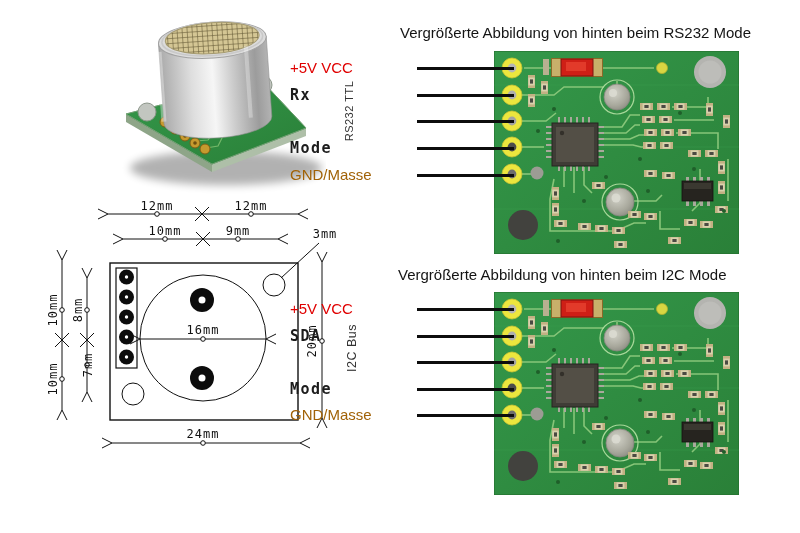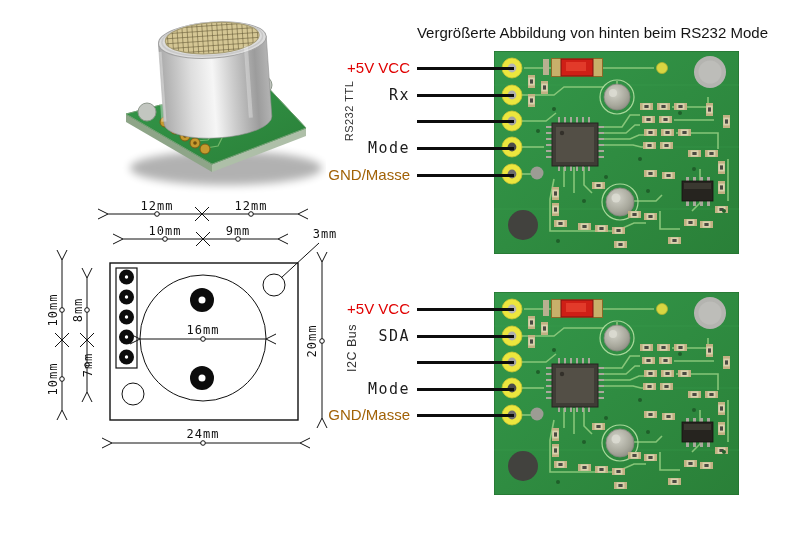--- a/index.html
+++ b/index.html
@@ -1,23 +1,23 @@
 <!DOCTYPE html>
 <html><head>
 <meta charset="utf-8">
 <style>
   html,body{margin:0;padding:0;background:#fff;}
   .canvas{position:relative;width:800px;height:533px;background:#ffffff;overflow:hidden;
           font-family:"Liberation Sans",sans-serif;color:#111;}
   .abs{position:absolute;}
-  .title{position:absolute;font-size:15px;color:#141414;text-align:right;white-space:nowrap;}
-  .pin-label{position:absolute;height:18px;line-height:18px;text-align:right;white-space:nowrap;}
+  .title{position:absolute;font-size:15px;color:#141414;text-align:left;white-space:nowrap;}
+  .pin-label{position:absolute;height:18px;line-height:18px;white-space:nowrap;}
   .lbl-sans{font-family:"Liberation Sans",sans-serif;font-size:15px;color:#a16207;}
   .lbl-cad{font-family:"DejaVu Sans Mono","Liberation Mono",monospace;font-size:15px;
-           letter-spacing:1.5px;color:#1c1c1c;font-weight:400;}
+           letter-spacing:1.5px;color:#1c1c1c;font-weight:700;}
   .lbl-red{color:#e00000;}
   .pin-line{position:absolute;height:3px;background:#0d0d0d;}
   .vlabel{position:absolute;white-space:nowrap;transform:translate(-50%,-50%) rotate(-90deg);
           color:#333;font-family:"Liberation Sans",sans-serif;}
   .vlabel.rs{font-size:11px;letter-spacing:0.5px;}
   .vlabel.i2c{font-size:12.5px;letter-spacing:0.5px;}
   svg text.dim{font-family:"DejaVu Sans Mono","Liberation Mono",monospace;font-size:12px;
                letter-spacing:1px;fill:#111;}
 </style>
 </head>
@@ -386,20 +386,21 @@
   <div class="pin-label lbl-cad" style="left:290px;top:86px;width:120px">Rx</div>
   <div class="pin-label lbl-cad" style="left:290px;top:139px;width:120px">Mode</div>
   <div class="pin-label lbl-sans" style="left:290px;top:166px;width:120px">GND/Masse</div>
 
   <div class="pin-line" style="left:417px;top:67px;width:97px"></div>
   <div class="pin-line" style="left:417px;top:94px;width:97px"></div>
   <div class="pin-line" style="left:417px;top:120px;width:97px"></div>
   <div class="pin-line" style="left:417px;top:147px;width:97px"></div>
   <div class="pin-line" style="left:417px;top:174px;width:97px"></div>
 
+  <div class="title" style="left:398px;top:266px;width:360px">Vergrößerte Abbildung von hinten beim  I2C Mode</div>
 
   <svg class="abs" style="left:494px;top:292px" width="245" height="203" viewBox="0 0 245 203">
       <use href="#pcbphoto"></use>
     </svg>
 
   <div class="vlabel i2c" style="left:352px;top:348px">I2C Bus</div>
 
   <div class="pin-label lbl-sans lbl-red" style="left:290px;top:300px;width:120px">+5V VCC</div>
   <div class="pin-label lbl-cad" style="left:290px;top:327px;width:120px">SDA</div>
   <div class="pin-label lbl-cad" style="left:290px;top:380px;width:120px">Mode</div>

